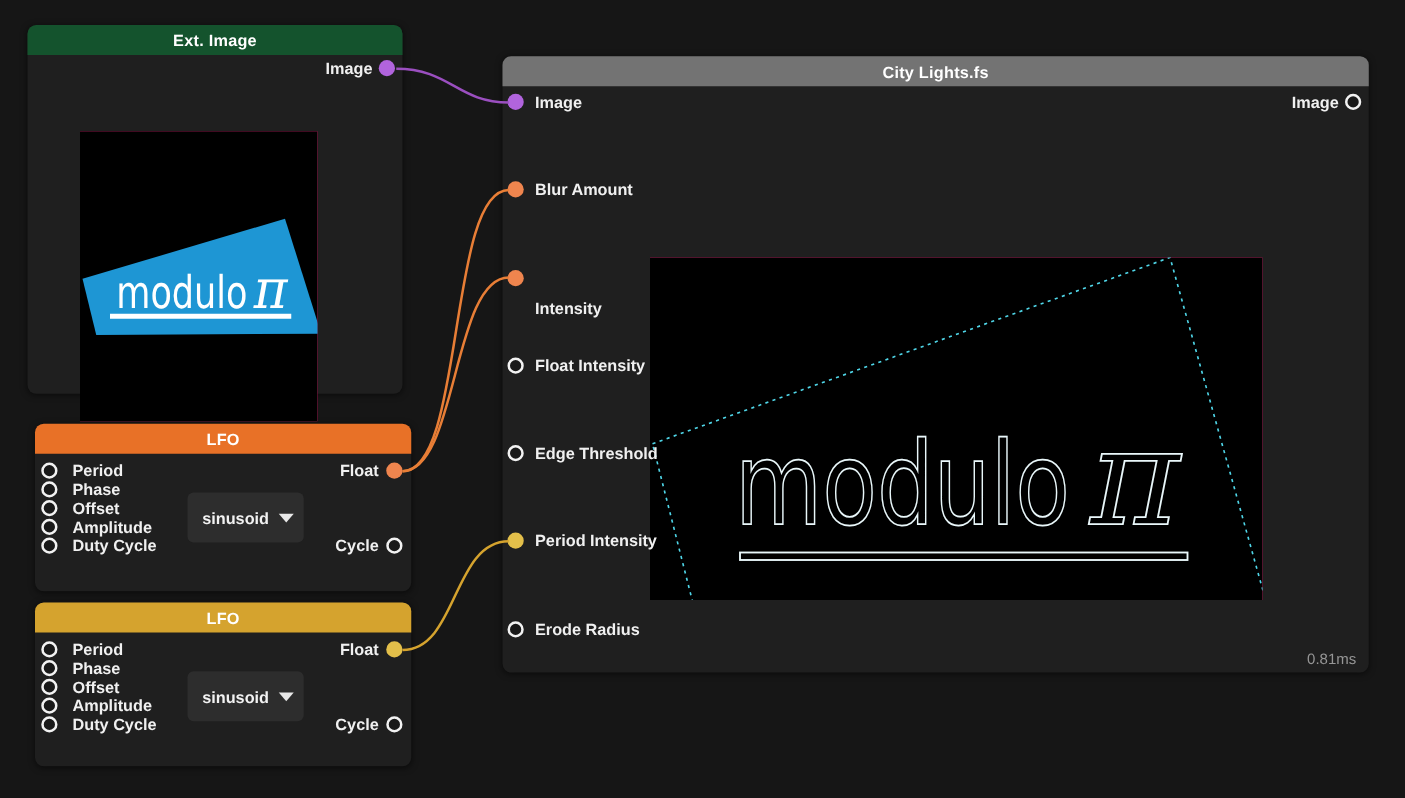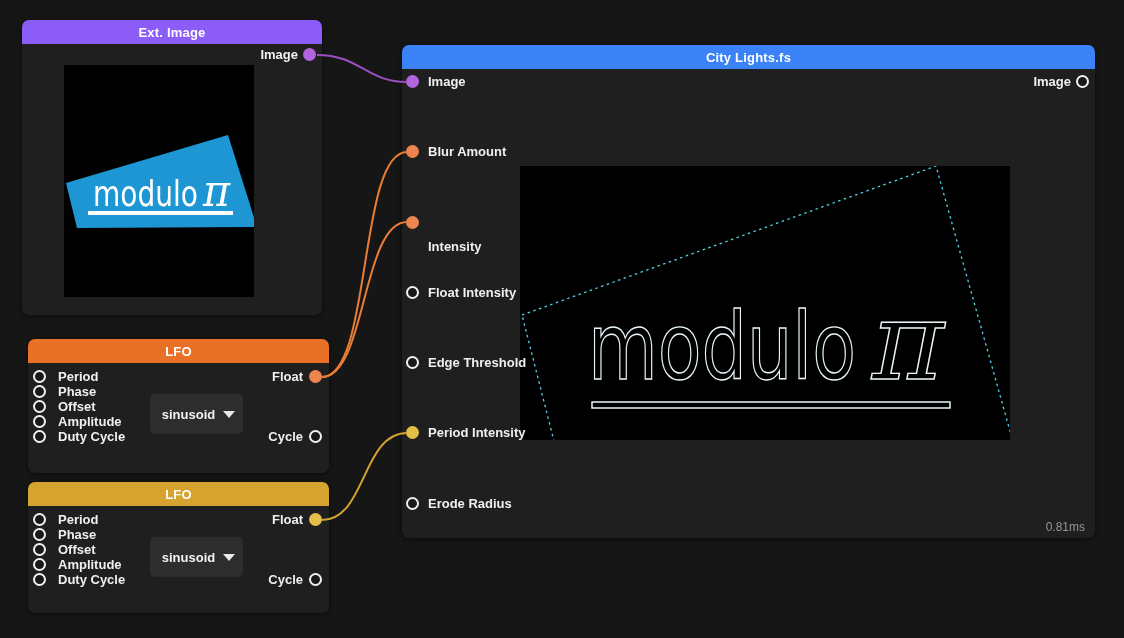--- a/index.html
+++ b/index.html
@@ -4,33 +4,33 @@
 <style>
   html,body{margin:0;padding:0;background:#161616;}
   .canvas{position:relative;width:1124px;height:638px;background:#161616;overflow:hidden;
           font-family:"Liberation Sans",sans-serif;}
   .wires{position:absolute;left:0;top:0;width:1124px;height:638px;z-index:3;pointer-events:none;}
   .node{position:absolute;background:#1f1f1f;border-radius:7px;z-index:2;
         box-shadow:0 1px 5px rgba(0,0,0,.55);}
   .hdr{position:absolute;top:0;left:0;right:0;height:24px;border-radius:7px 7px 0 0;
        display:flex;align-items:center;justify-content:center;
        color:#fff;font-size:13px;font-weight:700;letter-spacing:.2px;}
-  .hdr.purple{background:#8b5cf6;}
+  .hdr.purple{background:#14532d;}
   .hdr.orange{background:#e87127;}
   .hdr.yellow{background:#d5a32e;}
-  .hdr.blue{background:#3b82f6;}
+  .hdr.blue{background:#737373;}
   .plabel{position:absolute;font-size:13px;font-weight:700;color:#f0f0f0;line-height:14px;
           white-space:nowrap;z-index:4;}
   .plabel.r{text-align:right;}
   .port{position:absolute;width:13px;height:13px;border-radius:50%;box-sizing:border-box;z-index:4;}
   .port.hollow{border:2px solid #f2f2f2;background:#191919;}
   .port.purple{background:#b164dd;}
   .port.orange{background:#ef854e;}
   .port.yellow{background:#e3bf4a;}
-  .preview{position:absolute;background:#be185d;z-index:1;}
+  .preview{position:absolute;background:#be185d;z-index:1;margin-top:40px;}
   .preview svg{display:block;}
   .dropdown{position:absolute;left:122px;top:55px;width:93px;height:40px;background:#2d2d2d;
             border-radius:5px;display:flex;align-items:center;z-index:4;}
   .dropdown .val{flex:1;text-align:center;color:#f2f2f2;font-size:13px;font-weight:700;padding-left:4px;}
   .caret{width:0;height:0;border-left:6px solid transparent;border-right:6px solid transparent;
          border-top:7px solid #e8e8e8;margin-right:8px;}
   .rendertime{position:absolute;right:10px;top:475px;font-size:12px;color:#969696;z-index:4;}
 </style>
 </head>
 <body>

